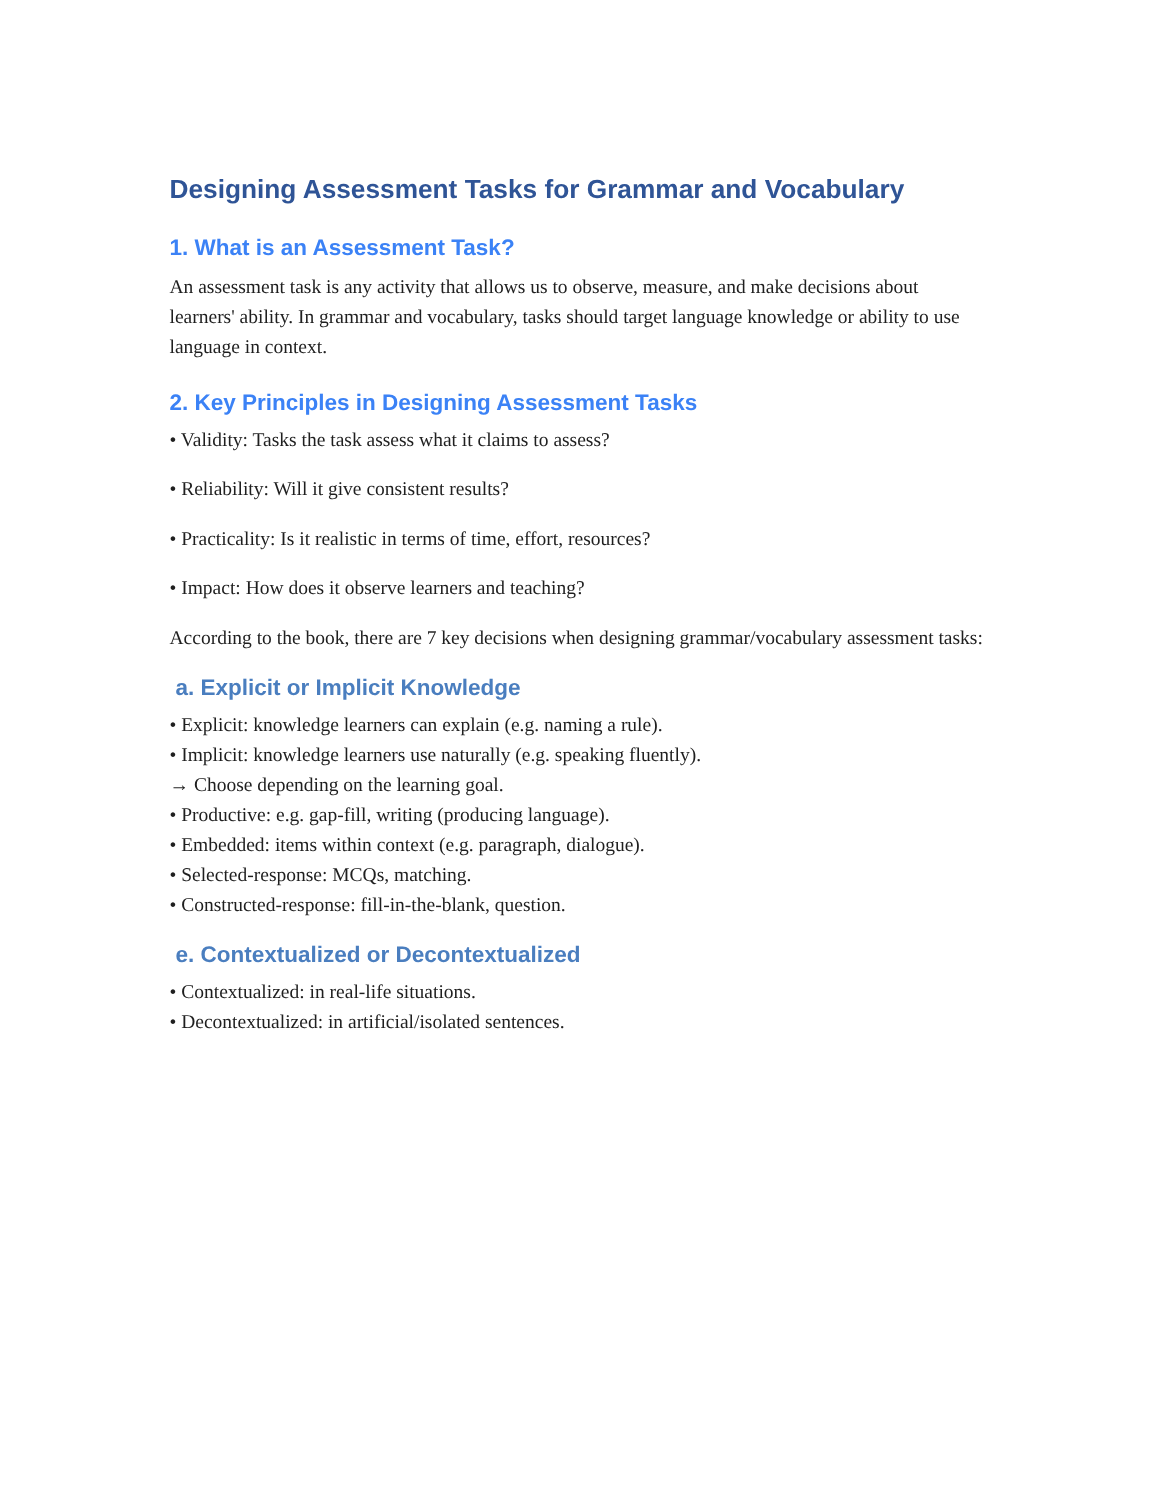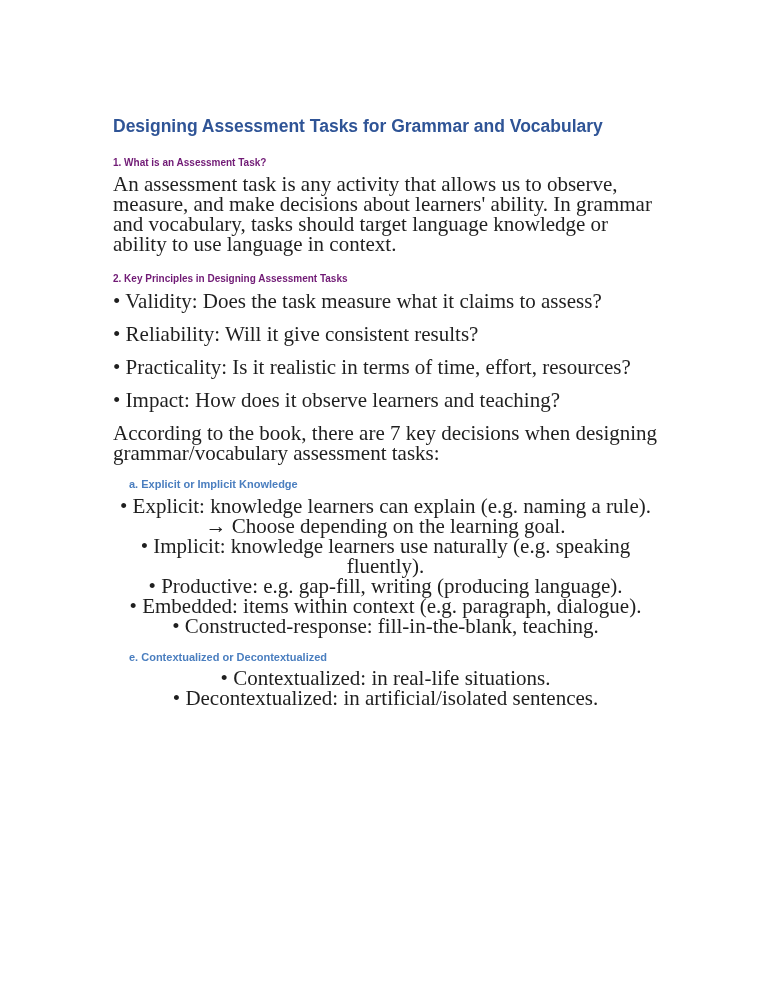--- a/index.html
+++ b/index.html
@@ -24,72 +24,72 @@
     font-family: "Liberation Sans", sans-serif;
     font-weight: bold;
     font-size: 17.5px;
     line-height: 1.25;
     color: #2F5496;
     margin: 0 0 17px 0;
   }
   .h-num {
     font-family: "Liberation Sans", sans-serif;
     font-weight: bold;
-    font-size: 10px;
+    font-size: 15px;
     line-height: 1.25;
-    color: #701a75;
+    color: #3b82f6;
     margin: 19px 0 5px 0;
   }
   .h-sub {
     font-family: "Liberation Sans", sans-serif;
     font-weight: bold;
-    font-size: 11px;
+    font-size: 15px;
     line-height: 1.25;
     color: #4A7EBF;
-    margin: 15px 0 4px 16px;
+    margin: 15px 0 4px 4px;
   }
   .body {
     font-family: "Liberation Serif", serif;
-    font-size: 21px;
+    font-size: 13px;
     line-height: 20px;
     color: #1f1f1f;
     max-width: 548px;
     margin: 0 0 13px 0;
   }
   .line {
     margin: 0;
-    text-align: center;
   }
 </style>
 </head>
 <body>
 
 <div class="page">
 
   <h1 class="doc-title">Designing Assessment Tasks for Grammar and Vocabulary</h1>
 
   <h2 class="h-num">1. What is an Assessment Task?</h2>
   <p class="body">An assessment task is any activity that allows us to observe, measure, and make decisions about learners' ability. In grammar and vocabulary, tasks should target language knowledge or ability to use language in context.</p>
 
   <h2 class="h-num">2. Key Principles in Designing Assessment Tasks</h2>
-  <p class="body">• Validity: Does the task measure what it claims to assess?</p>
+  <p class="body">• Validity: Tasks the task assess what it claims to assess?</p>
   <p class="body">• Reliability: Will it give consistent results?</p>
   <p class="body">• Practicality: Is it realistic in terms of time, effort, resources?</p>
   <p class="body">• Impact: How does it observe learners and teaching?</p>
 
   <p class="body">According to the book, there are 7 key decisions when designing grammar/vocabulary assessment tasks:</p>
 
   <h3 class="h-sub">a. Explicit or Implicit Knowledge</h3>
   <p class="body line">• Explicit: knowledge learners can explain (e.g. naming a rule).</p>
+  <p class="body line">• Implicit: knowledge learners use naturally (e.g. speaking fluently).</p>
   <p class="body line">→ Choose depending on the learning goal.</p>
-  <p class="body line">• Implicit: knowledge learners use naturally (e.g. speaking fluently).</p>
 
   <p class="body line">• Productive: e.g. gap-fill, writing (producing language).</p>
 
   <p class="body line">• Embedded: items within context (e.g. paragraph, dialogue).</p>
 
-  <p class="body line">• Constructed-response: fill-in-the-blank, teaching.</p>
+  <p class="body line">• Selected-response: MCQs, matching.</p>
+  <p class="body line">• Constructed-response: fill-in-the-blank, question.</p>
 
   <h3 class="h-sub">e. Contextualized or Decontextualized</h3>
   <p class="body line">• Contextualized: in real-life situations.</p>
   <p class="body line">• Decontextualized: in artificial/isolated sentences.</p>
 
 </div>
 
 </body></html>

